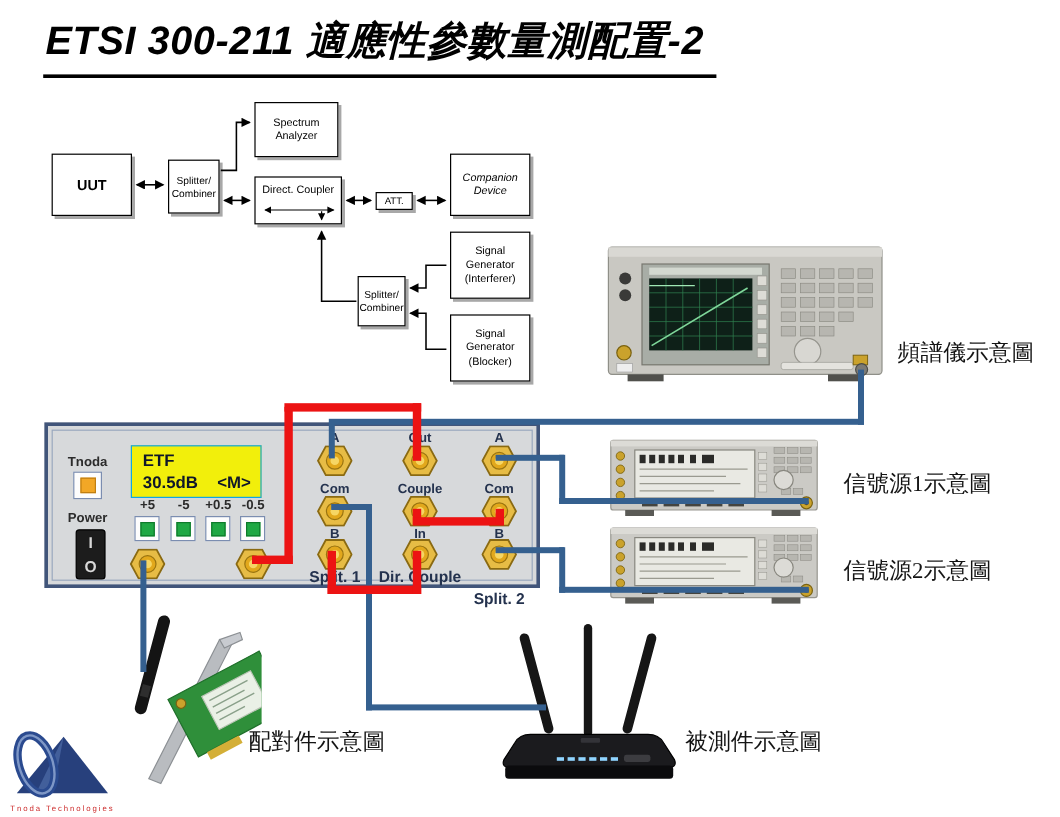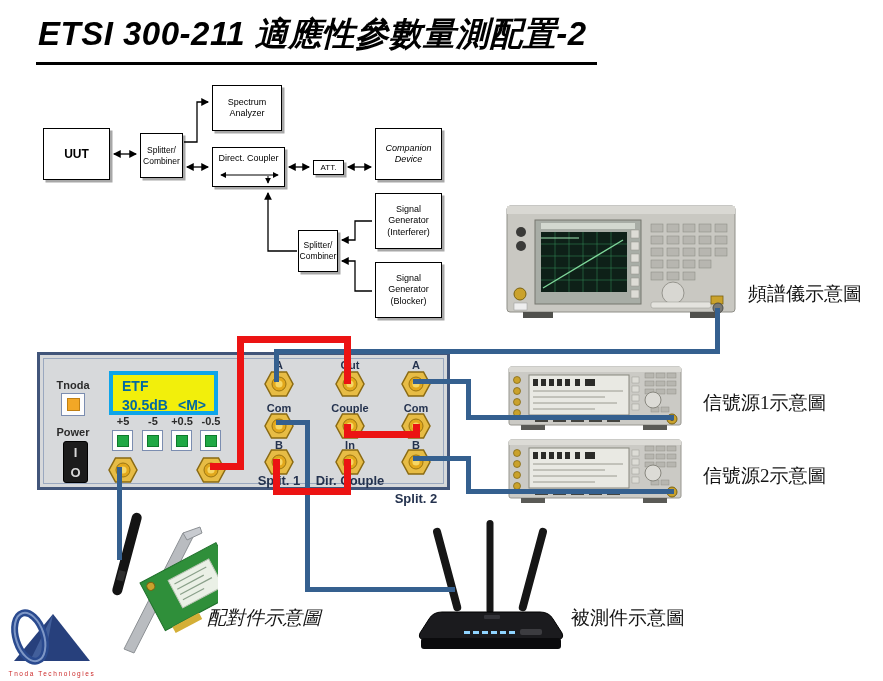--- a/index.html
+++ b/index.html
@@ -26,21 +26,21 @@
 
   
   #panel{position:absolute;left:37px;top:352px;width:413px;height:138px;
     background:var(--panel-fill);border:3px solid var(--panel-border);z-index:2;}
   #panel .inner-frame{position:absolute;inset:3px;border:1px solid #9aa8bf;pointer-events:none;}
   .pl{position:absolute;color:#24324e;font-size:11px;font-weight:bold;text-align:center;width:64px;}
   .plain{color:#2b2b2b;font-weight:bold;}
   .grp{font-size:13px;width:80px;}
   .conn{position:absolute;width:30px;height:26px;}
   #lcd{position:absolute;left:69px;top:16px;width:109px;height:44px;
-    background:var(--display-yellow);border:4px solid #0ea5e9;color:#0369a1;
+    background:var(--display-yellow);border:1px solid #0ea5e9;color:#0f172a;
     font-size:14px;font-weight:bold;}
   #lcd .l1{position:absolute;left:9px;top:3px;}
   #lcd .l2{position:absolute;left:9px;top:22px;}
   #lcd .lm{position:absolute;right:8px;top:22px;}
   .sq-btn{position:absolute;width:21px;height:21px;background:#fdfdfd;
     border:1px solid #7b8db0;display:flex;align-items:center;justify-content:center;}
   .sq-btn .in-g{width:12px;height:12px;background:var(--button-green);border:1px solid #0e7a2b;}
   #mode-btn{left:21px;top:38px;width:24px;height:23px;}
   #mode-btn .in-o{width:13px;height:13px;background:var(--mode-orange);border:1px solid #c07f12;}
   #power-sw{position:absolute;left:23px;top:86px;width:25px;height:42px;background:#1c1c1c;
@@ -409,21 +409,21 @@
     <polygon points="95,28 105,32 46,148 36,144" fill="#b9bcc0" stroke="#8c9094" stroke-width="1"></polygon>
     <polygon points="95,28 112,22 114,28 99,35" fill="#c8cbd0" stroke="#8c9094" stroke-width="1"></polygon>
     <g transform="translate(52,78) rotate(-28)">
       <rect x="0" y="0" width="86" height="54" fill="#2f8f3a" stroke="#1f6f2a"></rect>
       <rect x="26" y="11" width="46" height="31" fill="#eaf0e6" stroke="#b9c4b4"></rect>
       <path d="M30,17 H66 M30,23 H60 M30,29 H66 M30,35 H54" stroke="#8aa08a" stroke-width="1.2" fill="none"></path>
       <rect x="8" y="54" width="30" height="7" fill="#d4af37"></rect>
       <circle cx="8" cy="8" r="4" fill="#caa22c" stroke="#7a6210"></circle>
     </g>
   </svg>
-  <div class="caption" style="left:207px;top:605px;font-style:italic;">配對件示意圖</div>
+  <div class="caption" style="left:207px;top:605px;">配對件示意圖</div>
 
   <svg class="photo" style="left:408px;top:512px;" width="165" height="150" viewBox="0 0 165 150">
     <g transform="translate(28,16) rotate(-15)">
         <rect x="-4" y="0" width="8" height="86" rx="4" fill="#161616"></rect>
       </g>
     <g transform="translate(82,8)">
         <rect x="-3.5" y="0" width="7" height="94" rx="3.5" fill="#161616"></rect>
       </g>
     <g transform="translate(136,16) rotate(15)">
         <rect x="-4" y="0" width="8" height="86" rx="4" fill="#161616"></rect>

